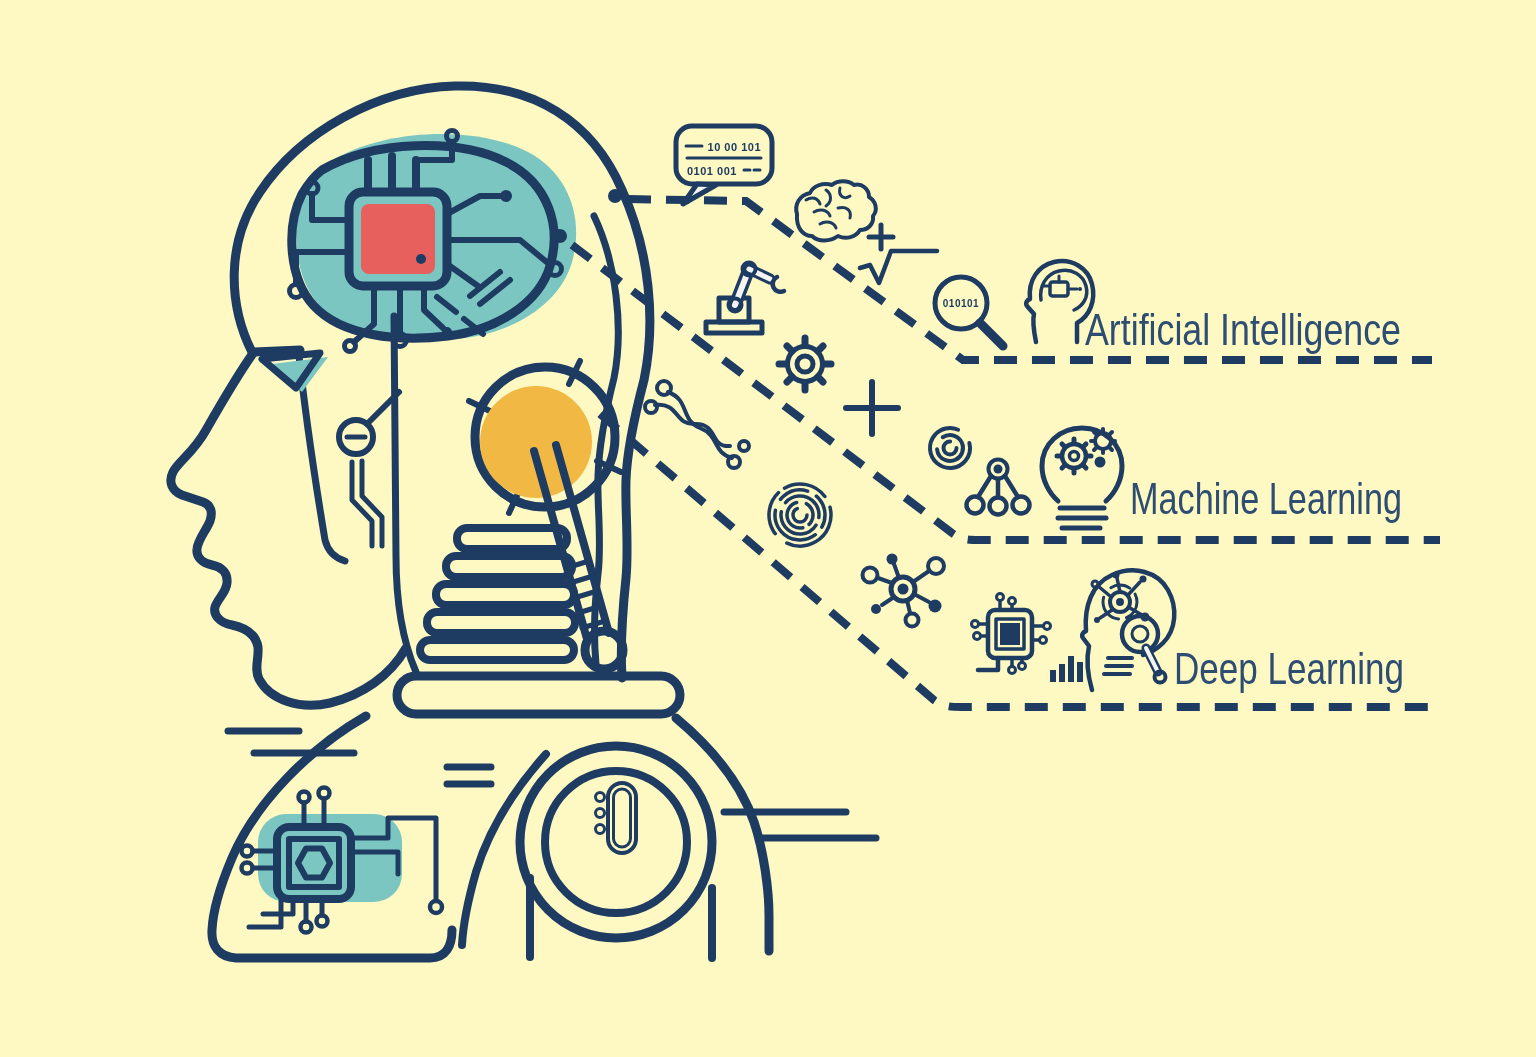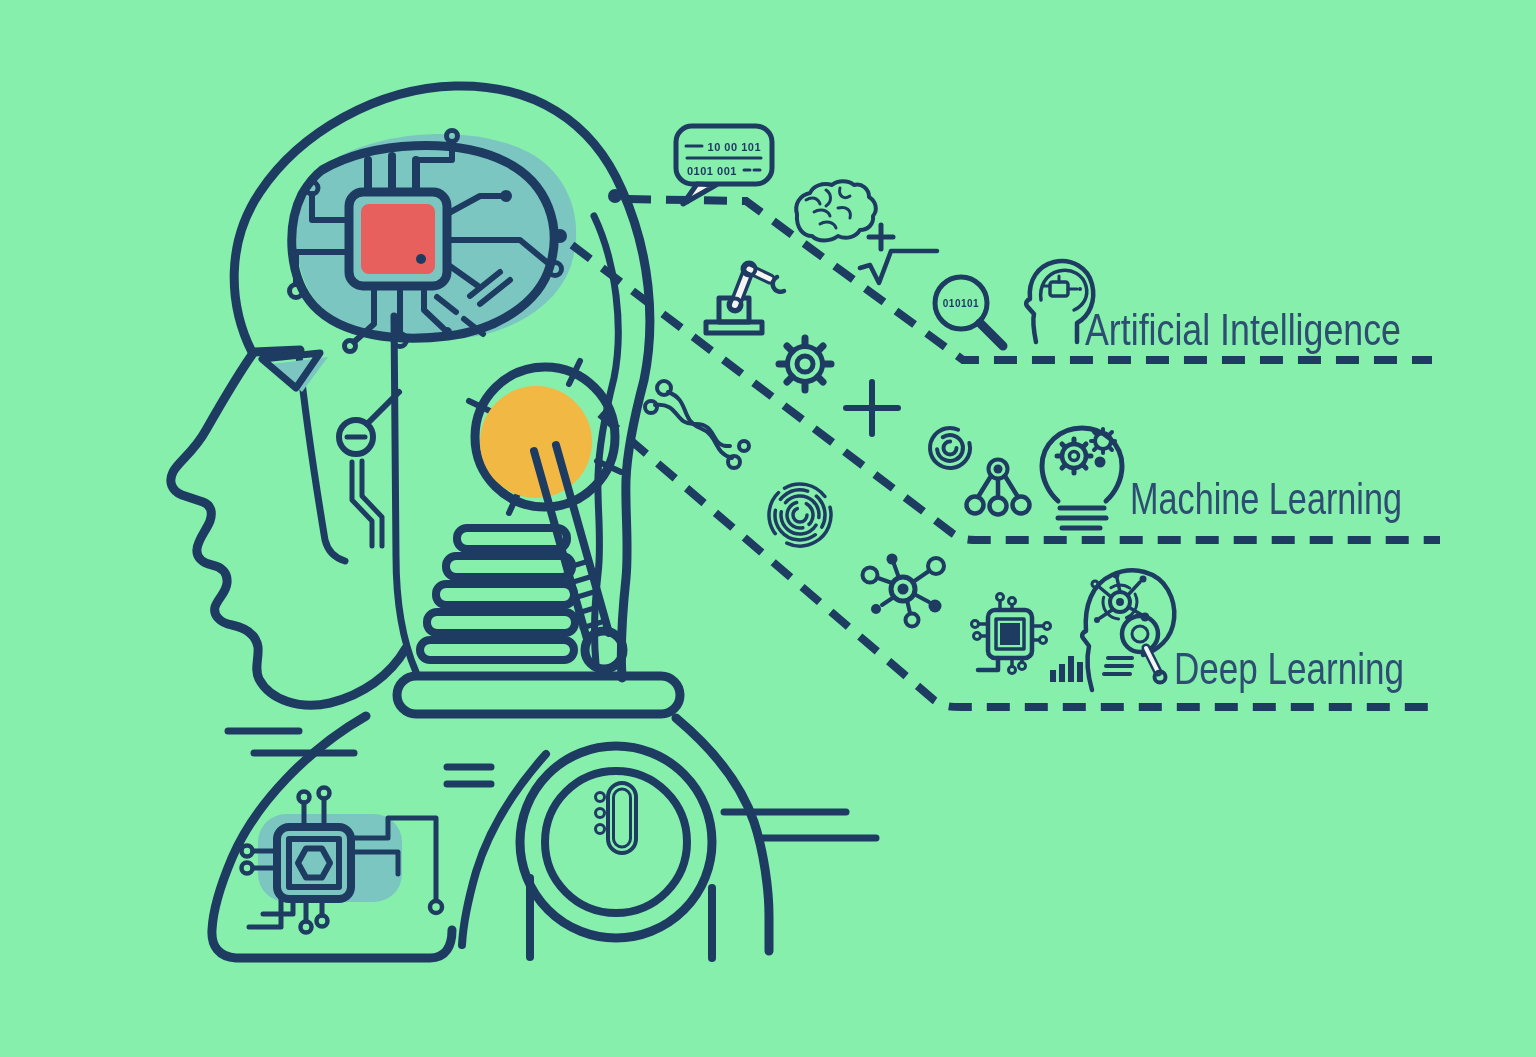--- a/index.html
+++ b/index.html
@@ -1,16 +1,16 @@
 <!DOCTYPE html>
 <html><head>
 <meta charset="utf-8">
 <style>
   html,body{margin:0;padding:0;background:#e8e8e6;}
-  .stage{position:relative;width:1536px;height:1057px;background:#86efac;overflow:hidden;
+  .stage{position:relative;width:1536px;height:1057px;background:#fef9c3;overflow:hidden;
          font-family:"Liberation Sans",sans-serif;text-align:right;}
   svg{position:absolute;inset:0;display:block;}
   
   .s9{stroke:#1e3c62;stroke-width:9;fill:none;stroke-linecap:round;stroke-linejoin:round}
   .s8{stroke:#1e3c62;stroke-width:8;fill:none;stroke-linecap:round;stroke-linejoin:round}
   .s7{stroke:#1e3c62;stroke-width:7;fill:none;stroke-linecap:round;stroke-linejoin:round}
   .s6{stroke:#1e3c62;stroke-width:6;fill:none;stroke-linecap:round;stroke-linejoin:round}
   .s5{stroke:#1e3c62;stroke-width:5;fill:none;stroke-linecap:round;stroke-linejoin:round}
   .s45{stroke:#1e3c62;stroke-width:4.5;fill:none;stroke-linecap:round;stroke-linejoin:round}
   .s4{stroke:#1e3c62;stroke-width:4;fill:none;stroke-linecap:round;stroke-linejoin:round}

